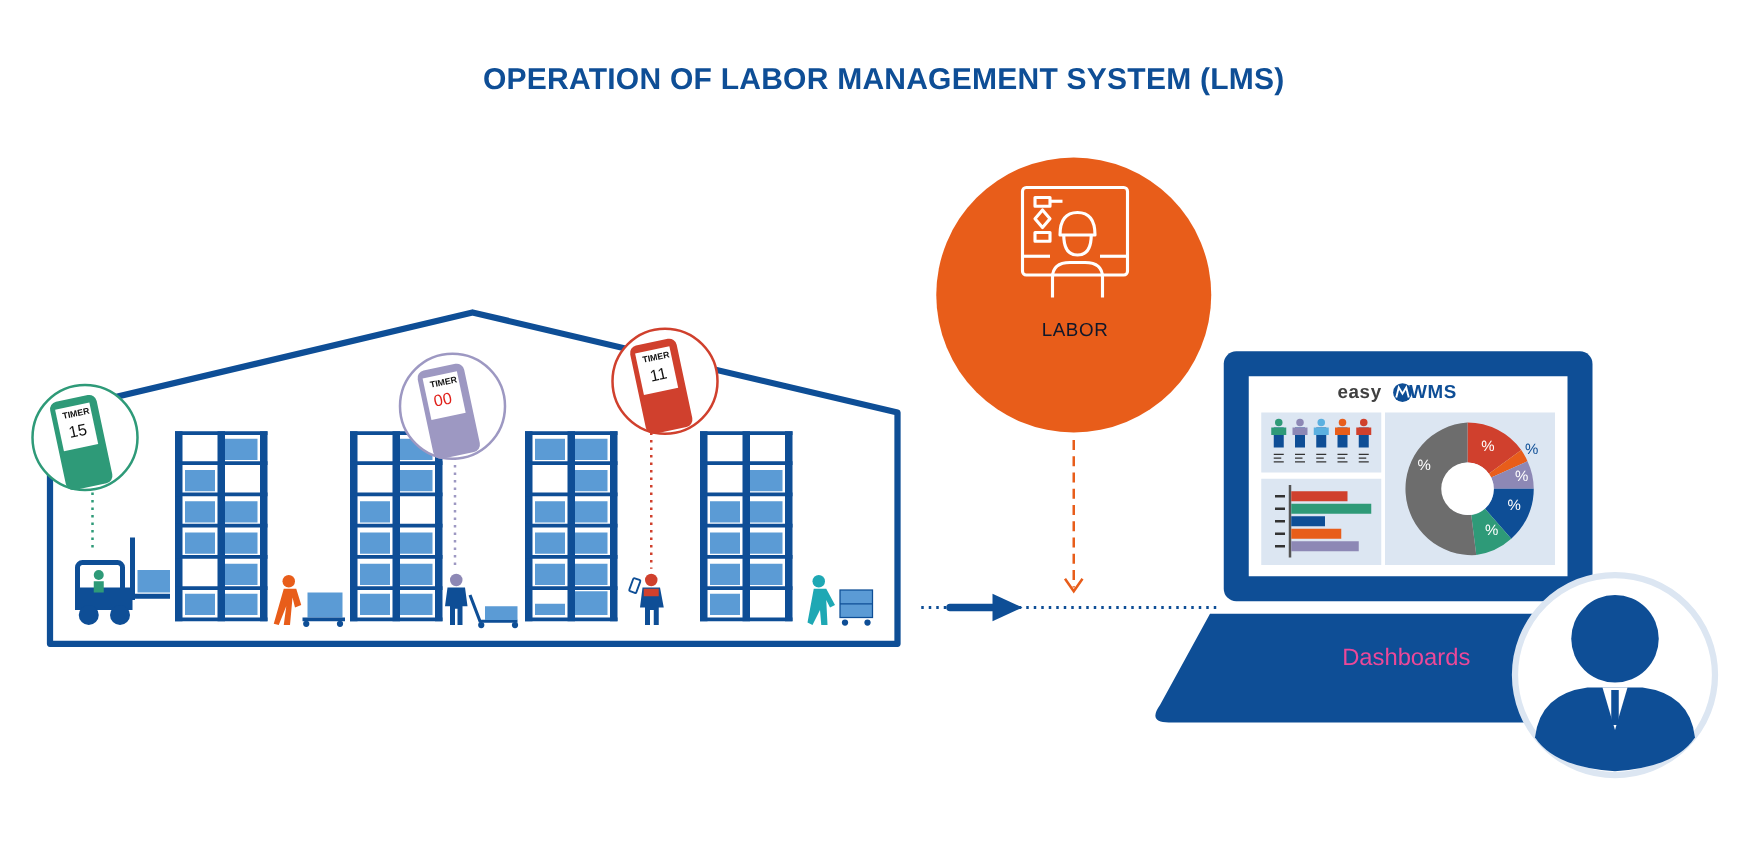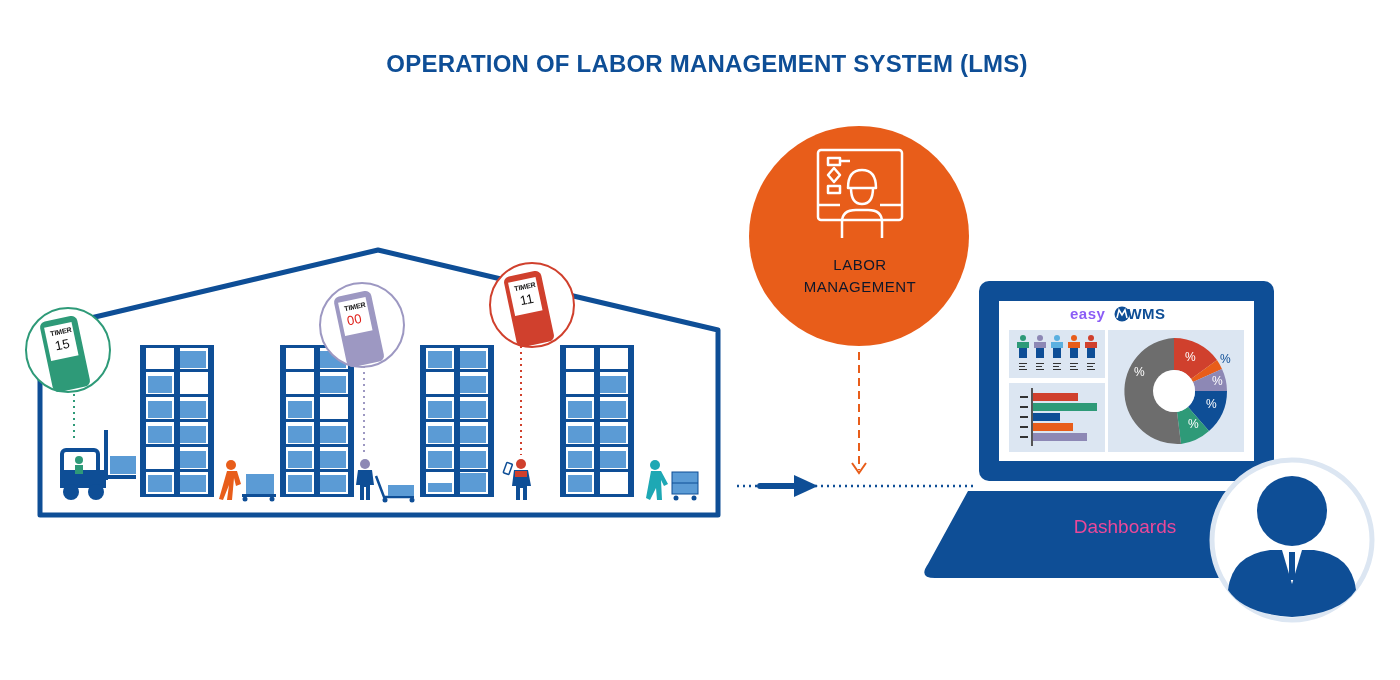--- a/index.html
+++ b/index.html
@@ -3,21 +3,21 @@
 <meta charset="utf-8">
 <style>
   html,body{margin:0;padding:0;background:#fff;}
   body{width:1400px;height:680px;position:relative;overflow:hidden;font-family:"Liberation Sans",sans-serif;}
   .title{position:absolute;left:0;top:50px;width:1414px;text-align:center;color:#0e4e96;font-size:24px;font-weight:bold;letter-spacing:0.2px;}
   svg.main{position:absolute;left:0;top:0;}
   .lms-label{position:absolute;left:760px;top:254px;width:200px;text-align:center;color:#0f172a;font-size:15px;line-height:22px;letter-spacing:0.5px;}
   .lms-label div{white-space:nowrap;}
   .dash-label{position:absolute;left:1010px;top:516px;width:230px;text-align:center;color:#ec4899;font-size:19px;}
   .brand{position:absolute;left:1070px;top:305px;font-weight:bold;font-size:15px;letter-spacing:0.5px;}
-  .brand .e{color:#8b5cf6;}
+  .brand .e{color:#404040;}
   .brand .w{color:#0e4e96;margin-left:22px;}
   .timer-txt{position:absolute;font-size:7px;font-weight:bold;color:#111;font-family:"Liberation Sans",sans-serif;}
   .timer-num{position:absolute;font-size:13px;color:#111;font-family:"Liberation Sans",sans-serif;}
   .pct{position:absolute;font-size:12px;color:#fff;}
 </style>
 </head>
 <body>
 
 <div class="title">OPERATION OF LABOR MANAGEMENT SYSTEM (LMS)</div>
 
@@ -256,21 +256,20 @@
 
 <span class="timer-txt" style="left:50px;top:328px;transform:rotate(-12deg);">TIMER</span>
 <span class="timer-num" style="left:55px;top:337px;transform:rotate(-12deg);">15</span>
 <span class="timer-txt" style="left:344px;top:303px;transform:rotate(-12deg);">TIMER</span>
 <span class="timer-num" style="left:347px;top:312px;transform:rotate(-12deg);color:#e0201a;">00</span>
 <span class="timer-txt" style="left:514px;top:283px;transform:rotate(-12deg);">TIMER</span>
 <span class="timer-num" style="left:520px;top:292px;transform:rotate(-12deg);">11</span>
 
 <div class="lms-label">
   <div>LABOR</div>
-  <div>MANAGEMENT</div>
 </div>
 
 <div class="brand">
   <span class="e">easy</span><span class="w">WMS</span>
 </div>
 <svg style="position:absolute;left:1113px;top:306px;" width="18" height="16">
     <circle cx="9" cy="8" r="7.5" fill="#0e4e96"></circle>
     <path d="M4 12 L6 4 L9 9 L12 4 L14 12" fill="none" stroke="#fff" stroke-width="1.5"></path>
   </svg>
 

